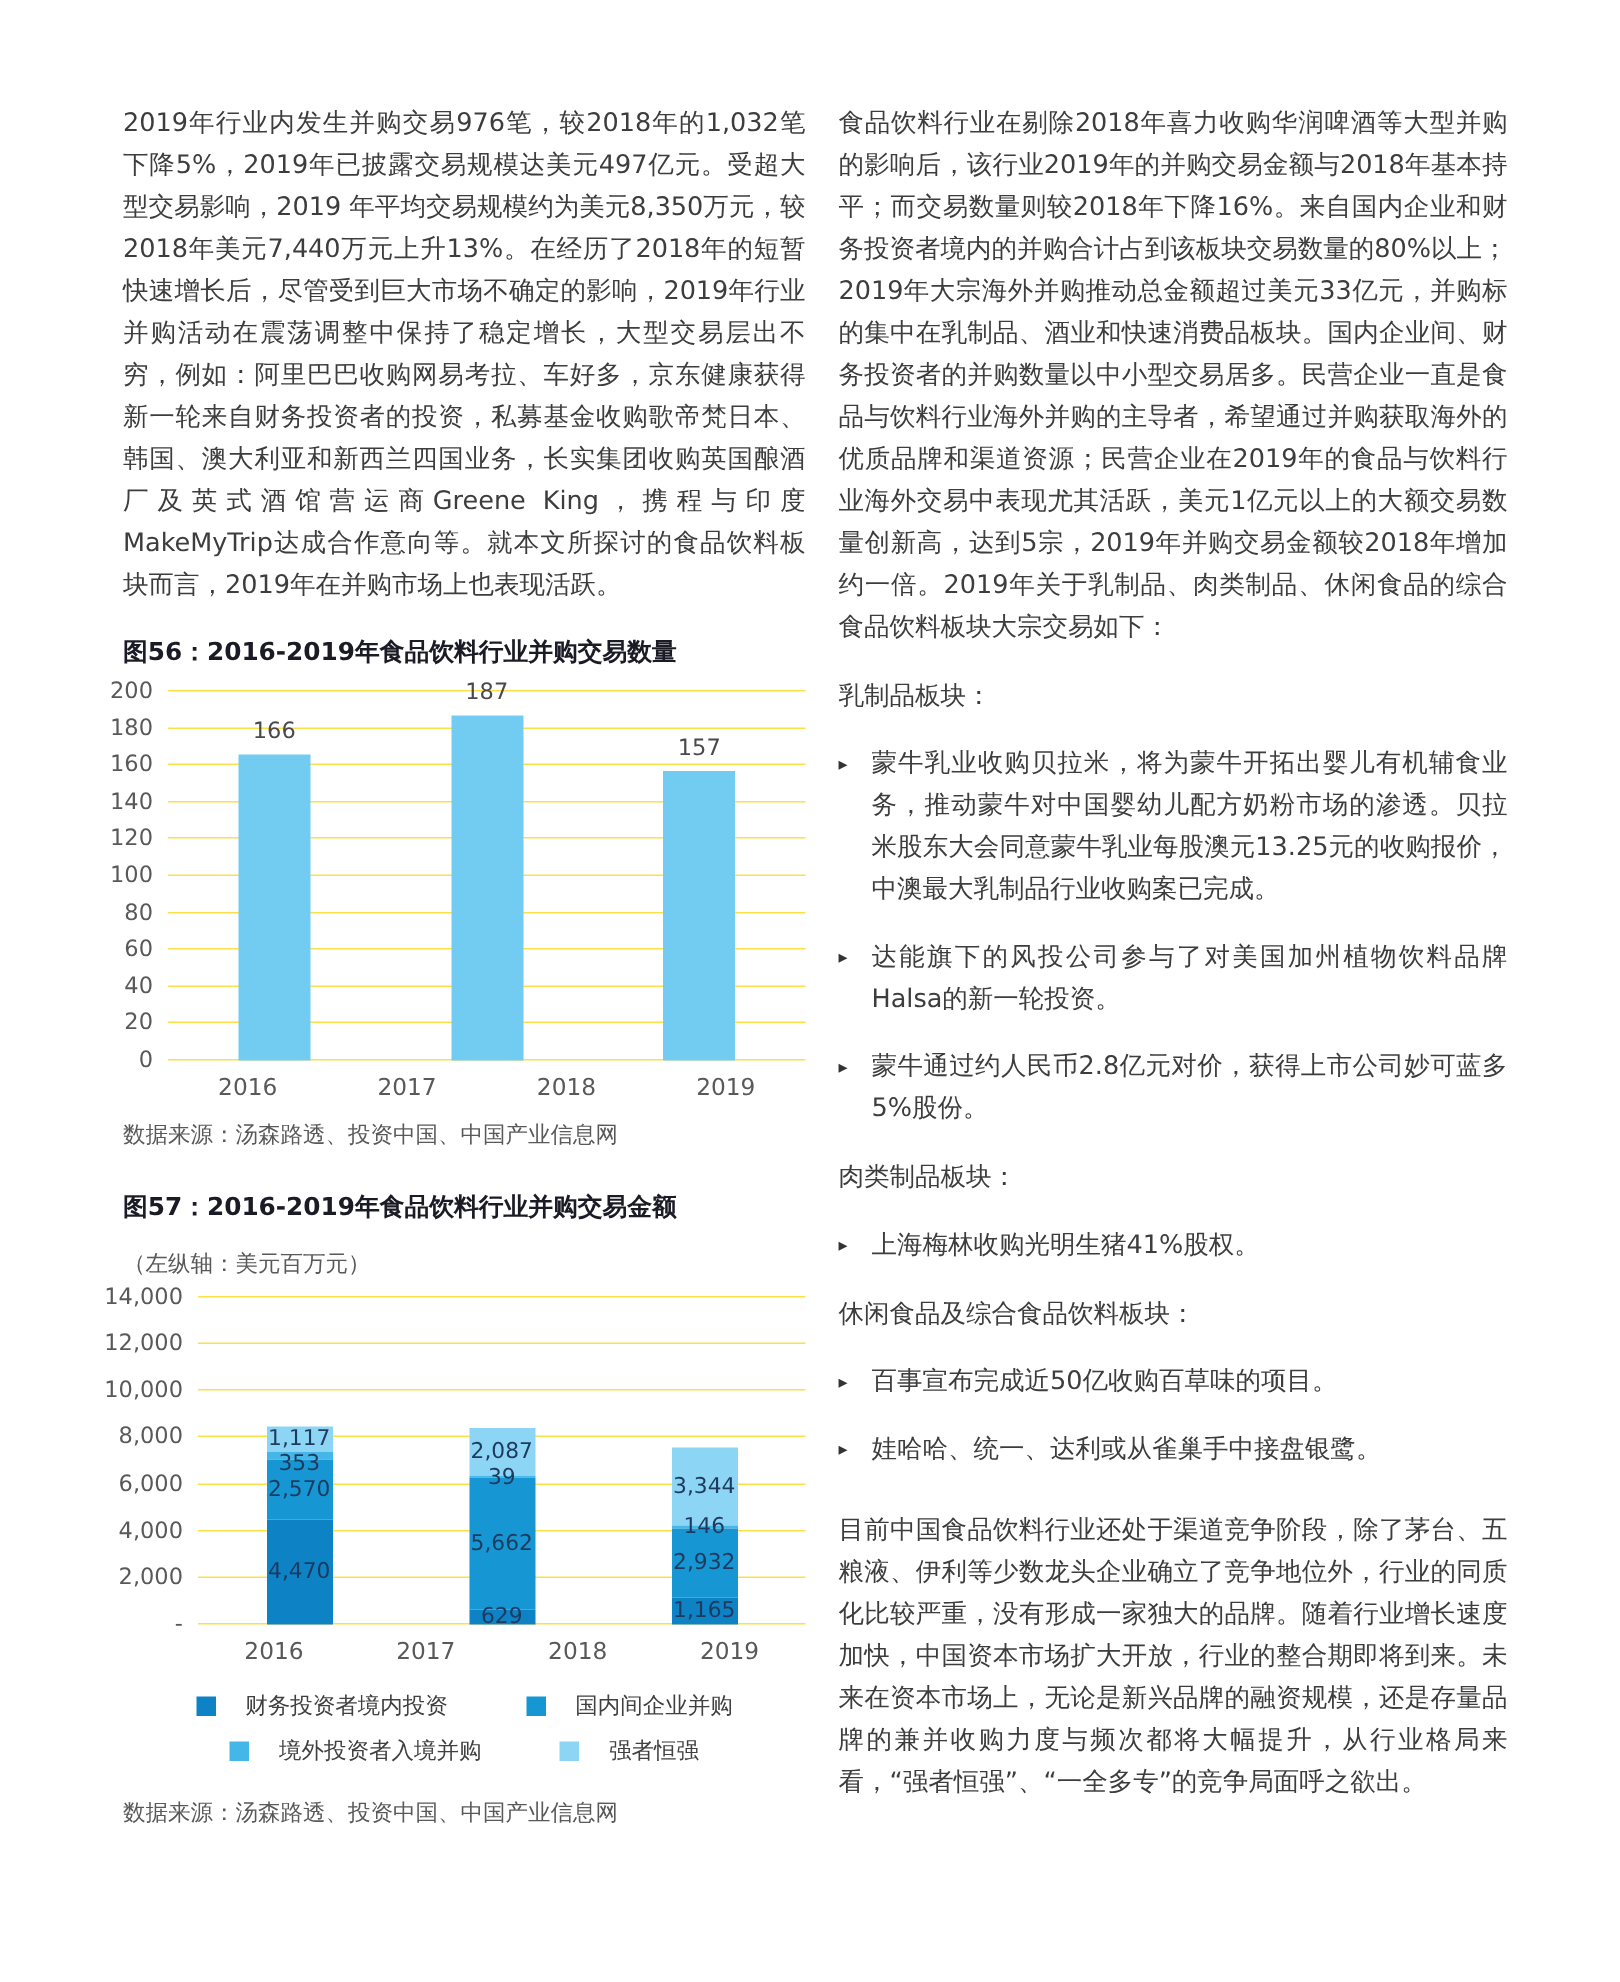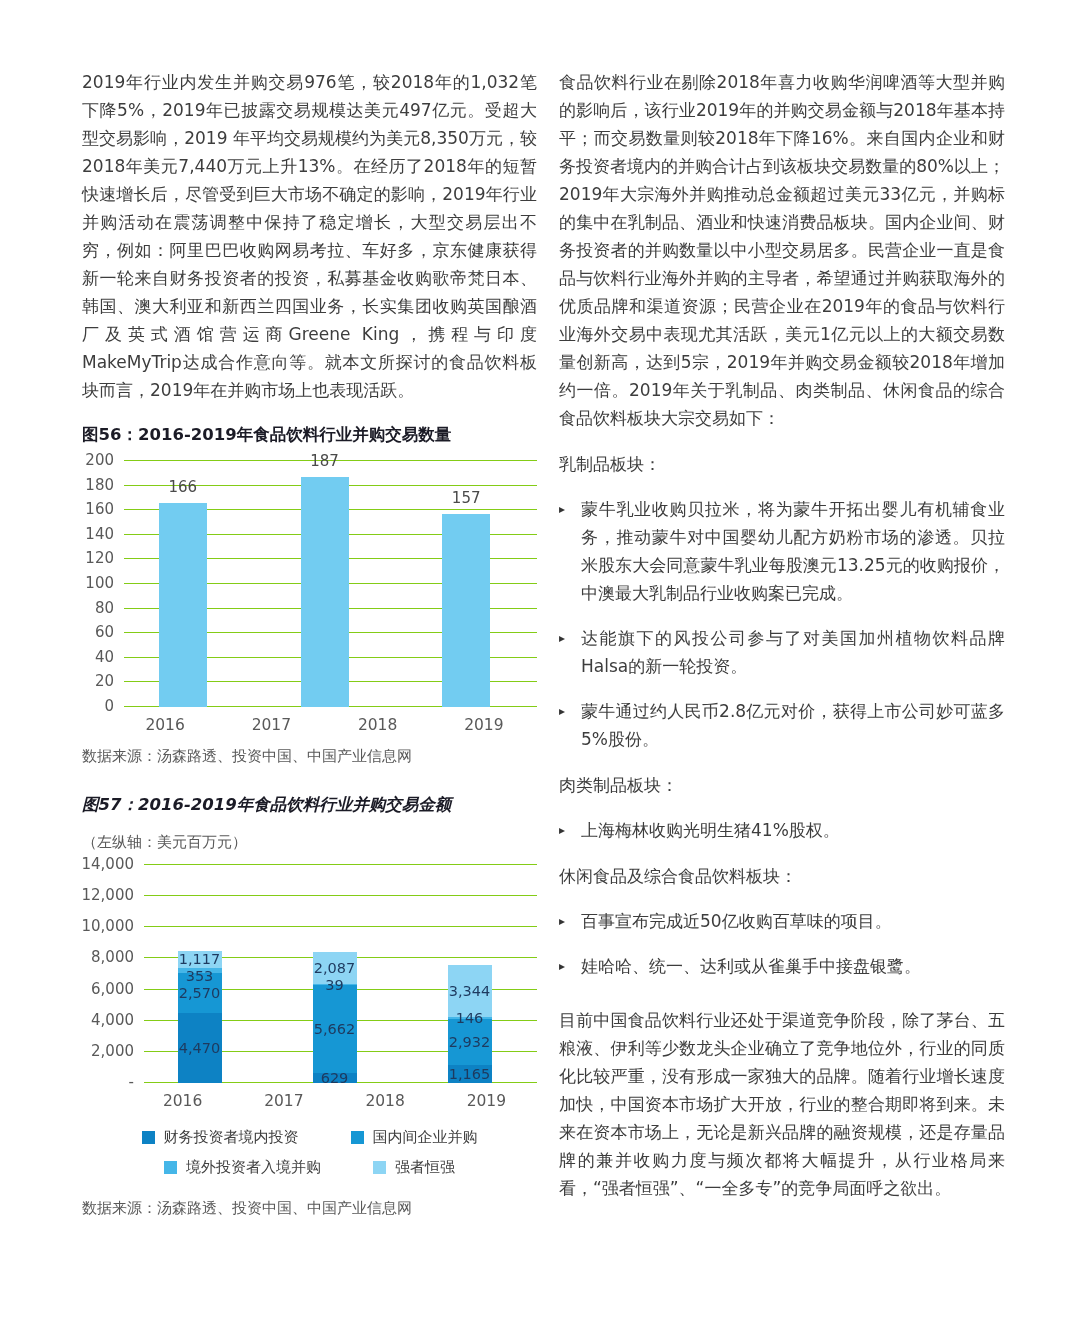--- a/index.html
+++ b/index.html
@@ -14,41 +14,41 @@
   .col-left  { width:455px; flex:none; }
   .col-right { width:446px; flex:none; }
 
   .body-text { font-size:17px; line-height:28px; text-align:justify; margin:0; color:#3d3d3d; }
   .section-heading { font-size:17px; line-height:28px; margin:18px 0 0; color:#3d3d3d; }
   .bullet { display:flex; margin-top:17px; }
   .bullet-marker { width:22px; flex:none; font-size:12px; line-height:28px; color:#333; }
   .bullet-text { flex:1; font-size:17px; line-height:28px; text-align:justify; color:#3d3d3d; }
 
   .fig-title { font-size:16.5px; font-weight:bold; color:#1b1b26; margin:0 0 15px; }
-  .fig-title.second { margin-top:28px; margin-bottom:4px;font-style:italic; }
+  .fig-title.second { margin-top:28px; margin-bottom:4px; }
   .axis-note { font-size:15px; color:#595959; margin:17px 0 13px; }
   .source { font-size:15px; color:#595959; margin:13px 0 0; }
 
   
   .chart-wrap { width:100%; }
   .plot { position:relative; }
-  .gridline { position:absolute; left:12px; right:0; height:1px; background:#84cc16; }
+  .gridline { position:absolute; left:0; right:0; height:1px; background:#fde047; }
   .ytick { position:absolute; right:calc(100% + 10px); top:-9px; font-size:15px; color:#595959; white-space:nowrap; }
   .bars { position:absolute; left:0; right:0; top:0; bottom:0; display:flex; }
   .slot { flex:1; position:relative; display:flex; align-items:flex-end; justify-content:center; height:100%; }
   .bar  { position:relative; }
   .bar-value { position:absolute; left:50%; transform:translateX(-50%); font-size:15px; color:#4a4a4a; white-space:nowrap; }
   .stack { display:flex; flex-direction:column-reverse; }
   .seg { width:100%; }
   .seg-label { position:absolute; left:50%; transform:translate(-50%,-50%); font-size:14.5px; color:#1e3a5f; white-space:nowrap; }
   .xlabels { display:flex; margin-top:9px; }
   .xlabels span { flex:1; text-align:center; font-size:15.5px; color:#595959; }
   .legend { margin-top:18px; display:flex; flex-direction:column; gap:11px; align-items:center; }
   .legend-row { display:flex; gap:52px; }
-  .legend-item { display:flex; align-items:center; gap:9px; font-size:15px; color:#404040; }
+  .legend-item { display:flex; align-items:center; gap:20px; font-size:15px; color:#404040; }
   .swatch { width:13px; height:13px; display:inline-block; flex:none; }
 
   .footer { position:absolute; right:76px; bottom:42px; font-size:14.5px; color:#5b7282; white-space:nowrap; }
   .footer .sep { margin:0 9px; }
   .footer .pagenum { font-weight:bold; }
 </style>
 </head>
 <body>
 
 <div class="page">

